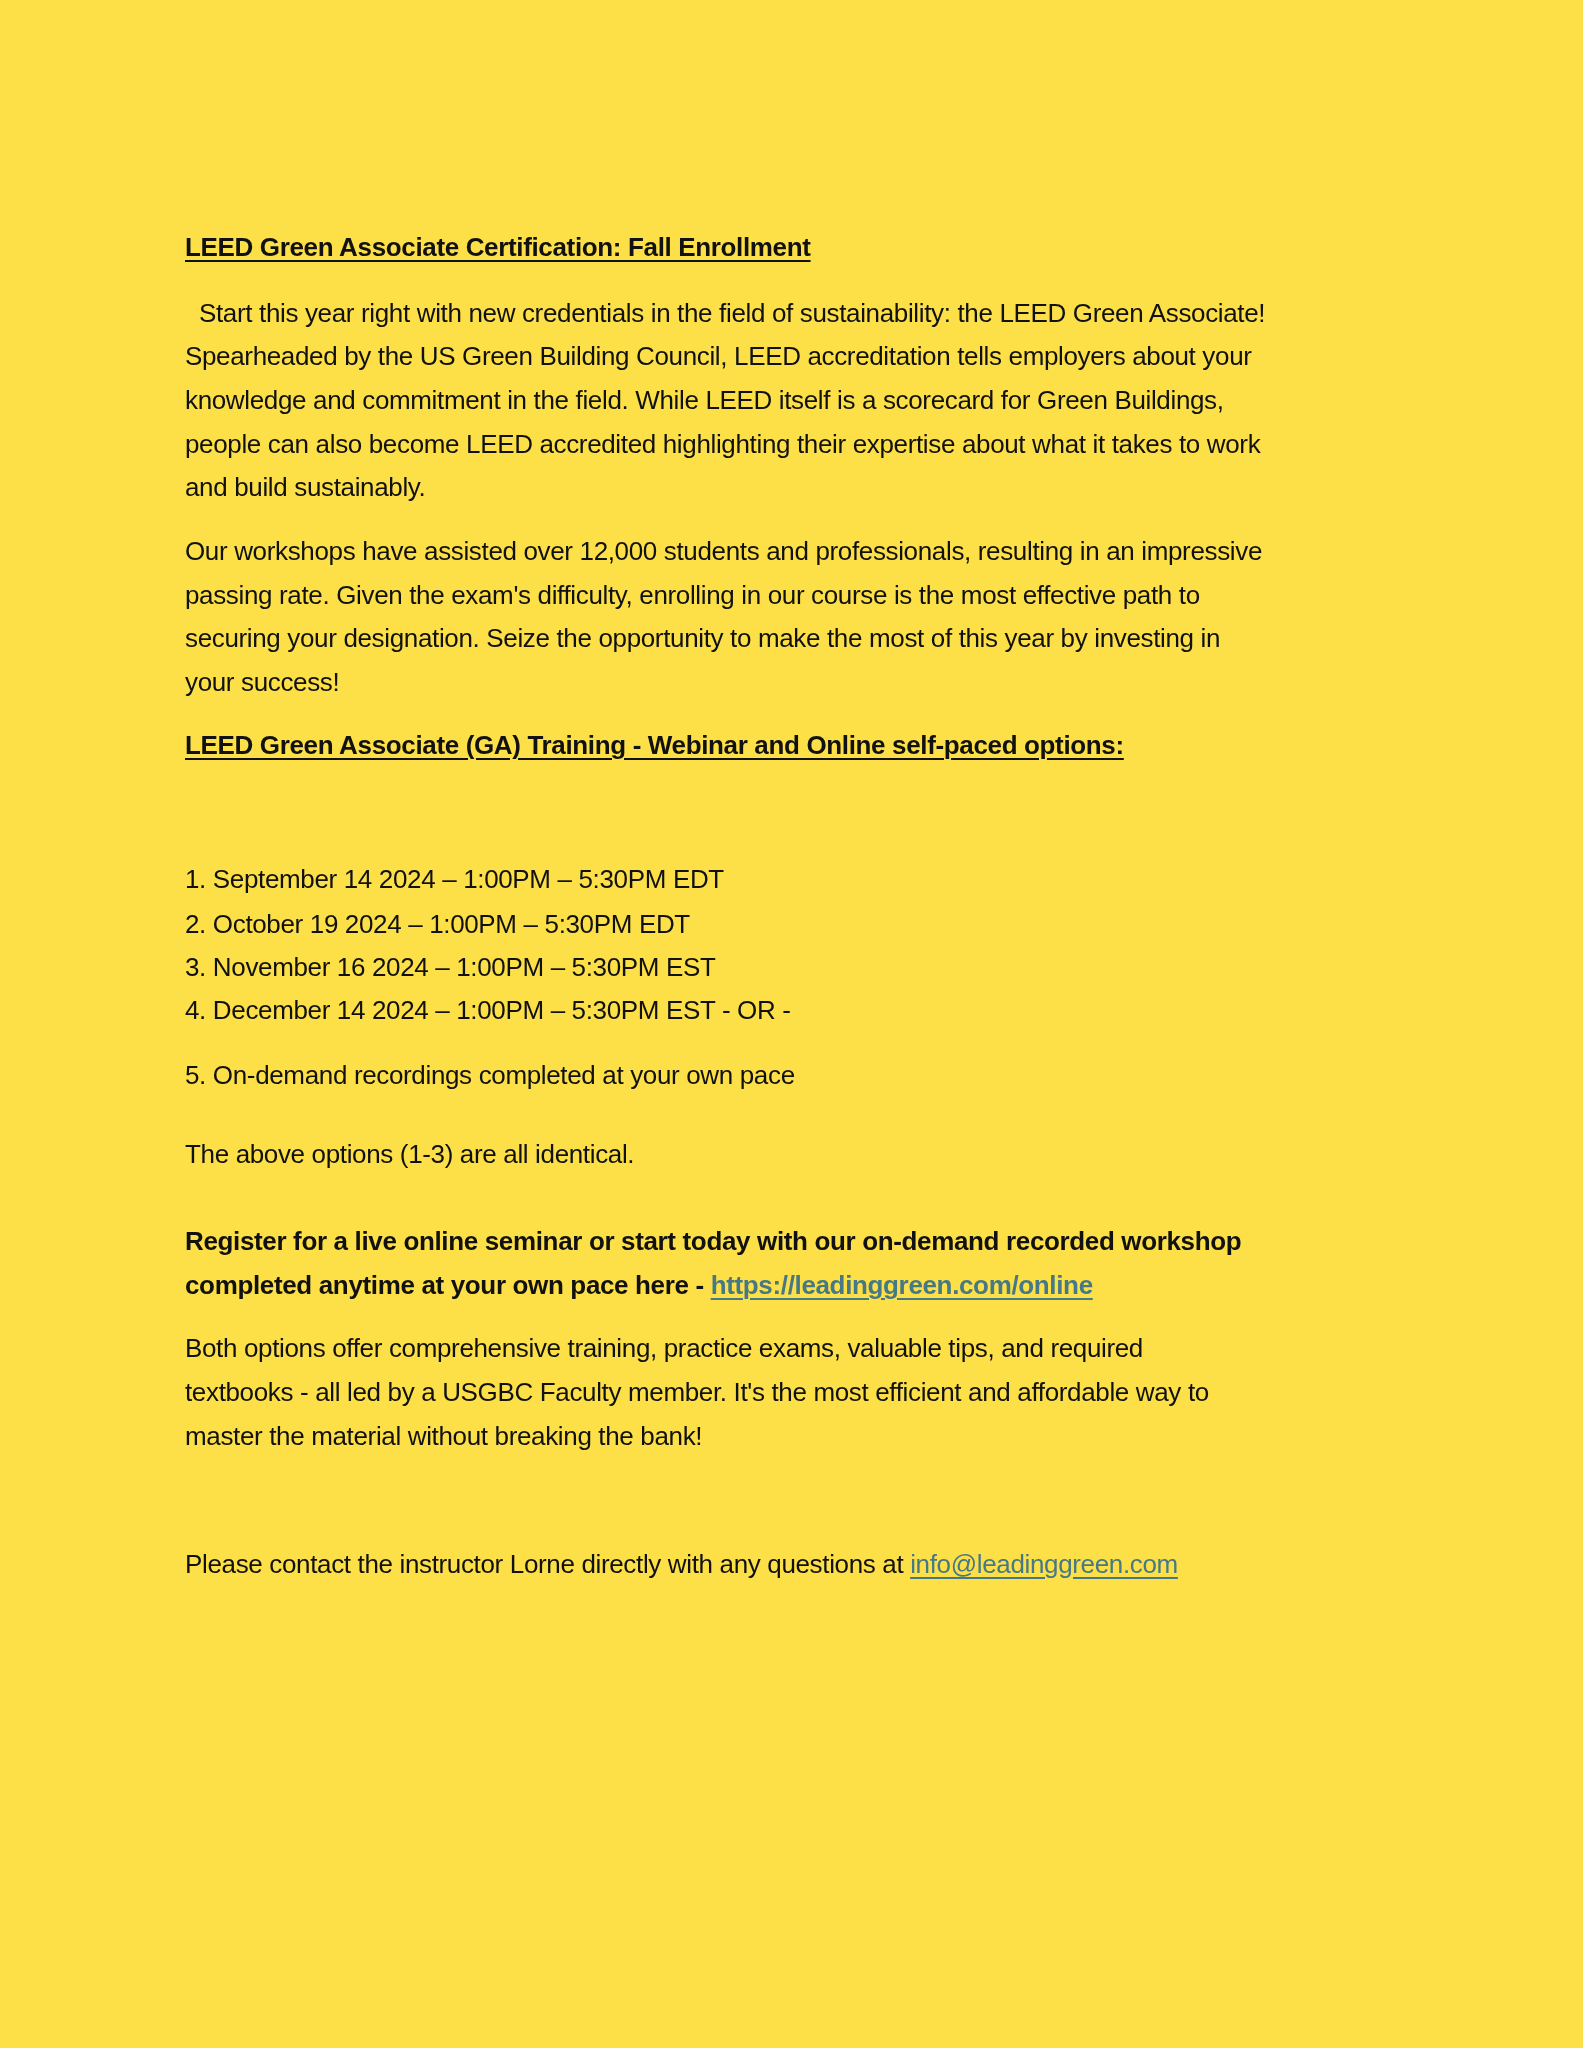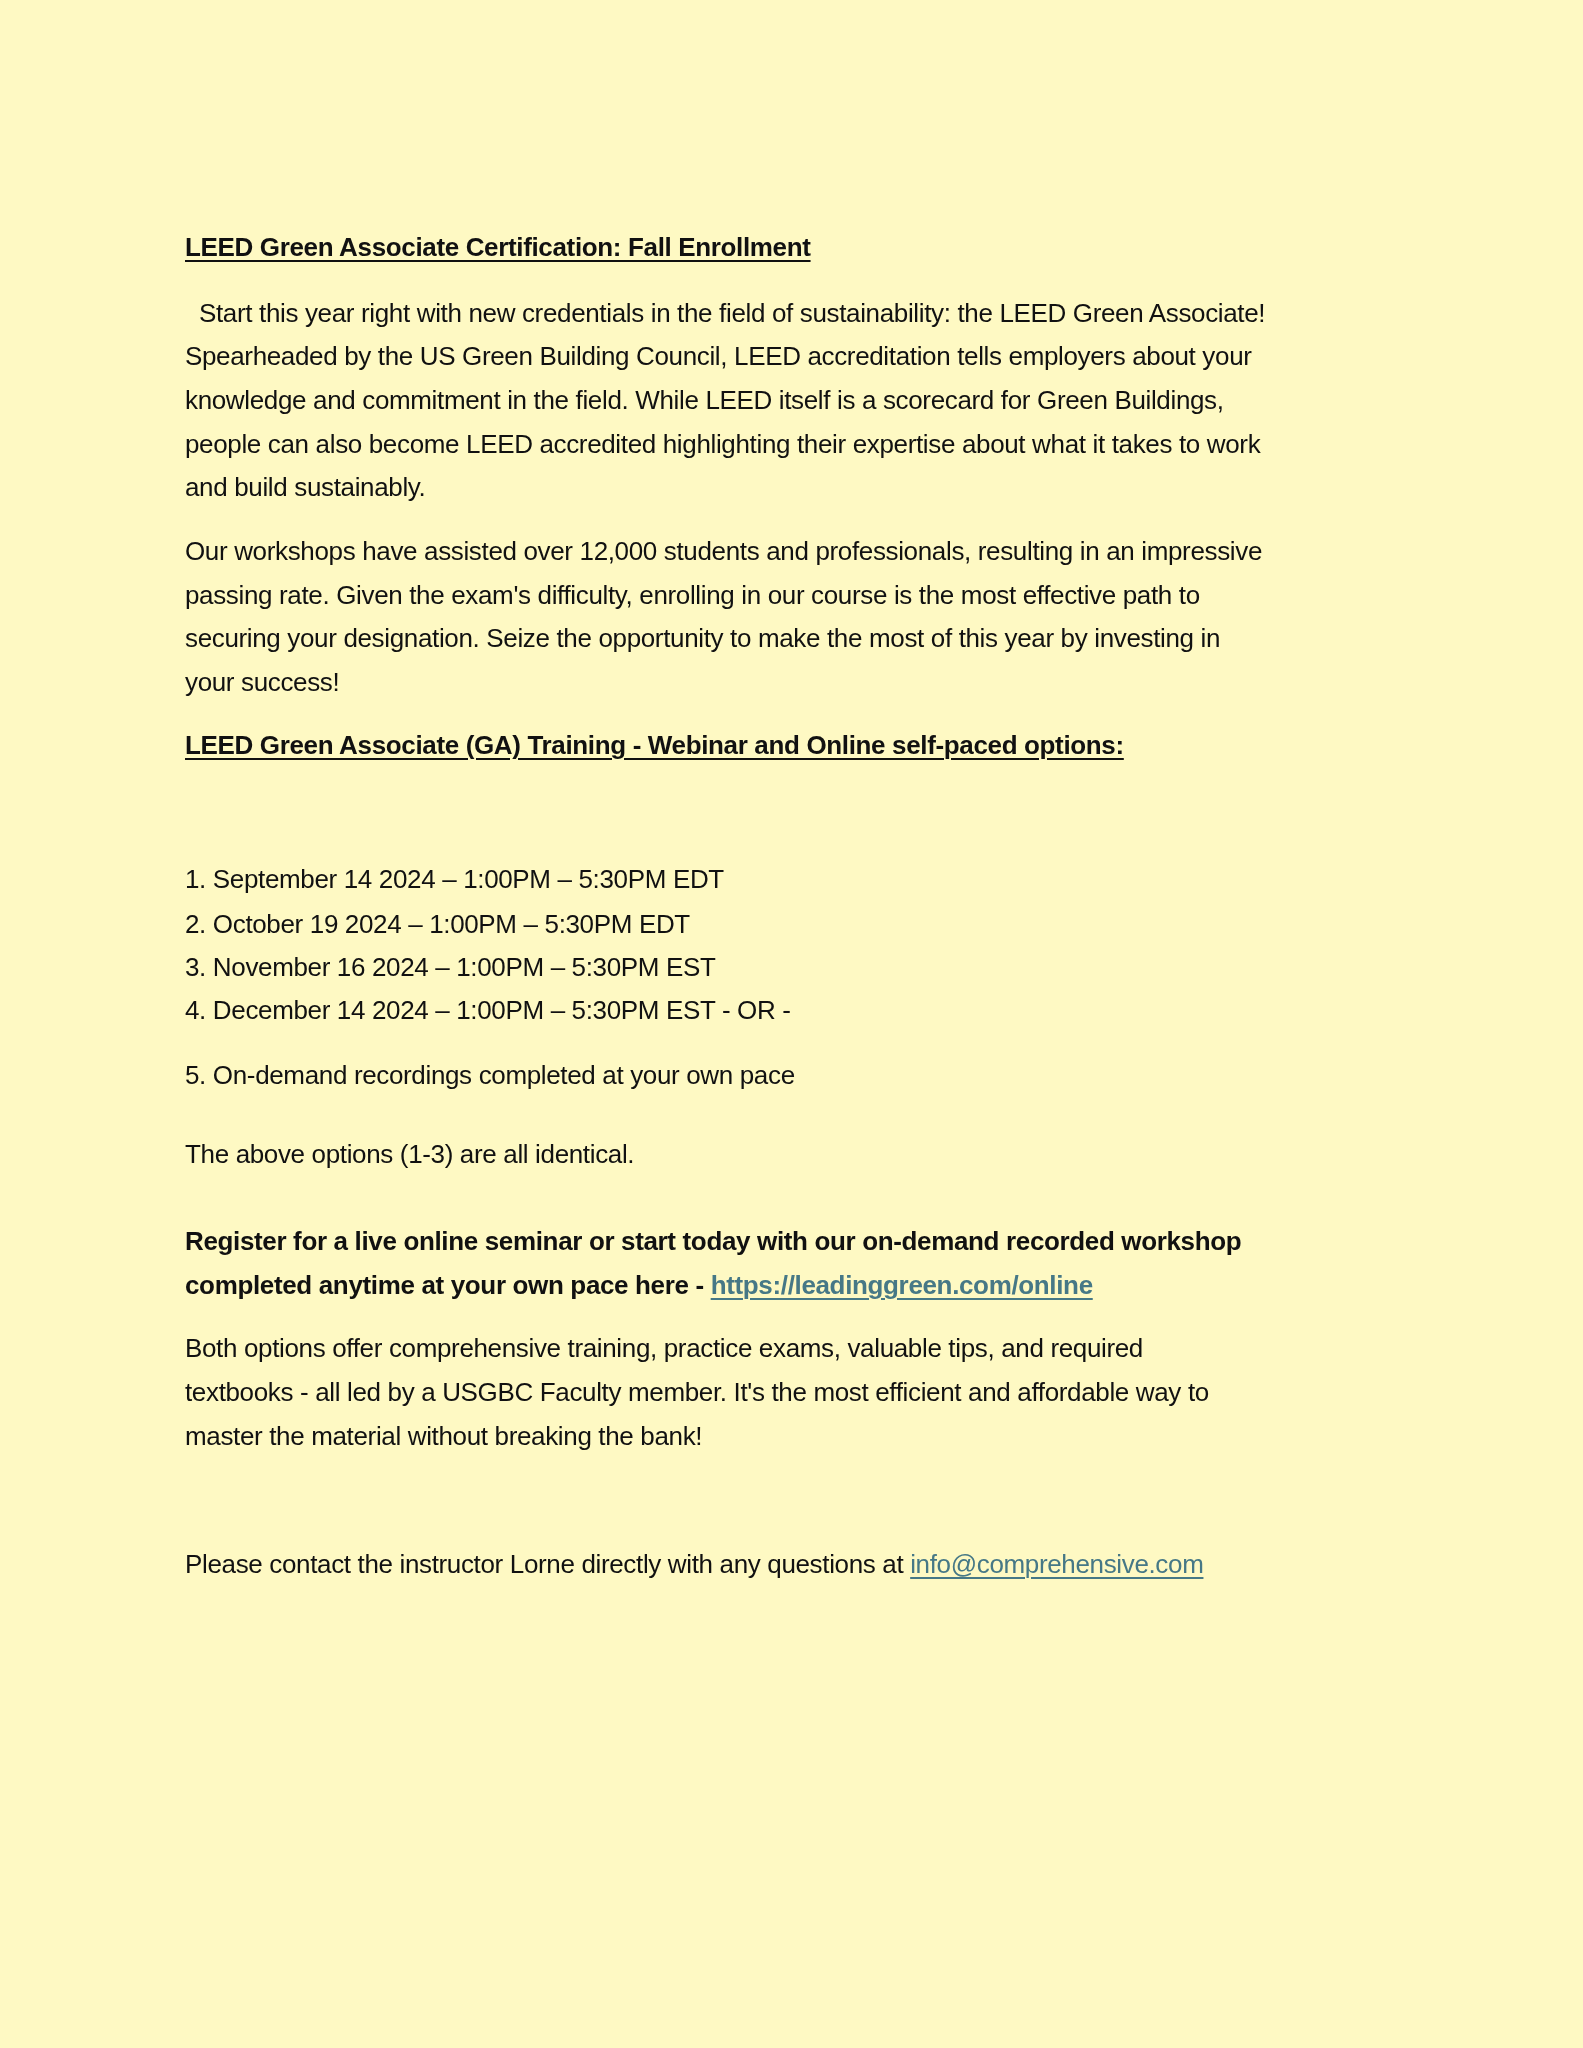--- a/index.html
+++ b/index.html
@@ -13,21 +13,21 @@
       position: relative;
       overflow: hidden;
       font-family: "Liberation Sans", sans-serif;
       color: #111111;
     }
     .page {
       position: absolute;
       left: 0; top: 0;
       width: 1583px;
       height: 2048px;
-      background: #fef9c3;
+      background: #fde047;
     }
     .line {
       position: absolute;
       left: 185px;
       white-space: nowrap;
       font-size: 26px;
       letter-spacing: -0.35px;
       line-height: 30px;
       height: 30px;
     }
@@ -84,16 +84,16 @@
   </div>
 
   <div>
     <div class="line" style="top:1333px;">Both options offer comprehensive training, practice exams, valuable tips, and required</div>
     <div class="line" style="top:1377px;text-align:right;">textbooks - all led by a USGBC Faculty member. It's the most efficient and affordable way to</div>
     <div class="line" style="top:1421px;">master the material without breaking the bank!</div>
   </div>
 
 
   <div class="line" style="top:1549px;">
-    <span>Please contact the instructor Lorne directly with any questions at </span><a class="link" href="#">info@comprehensive.com</a>
+    <span>Please contact the instructor Lorne directly with any questions at </span><a class="link" href="#">info@leadinggreen.com</a>
   </div>
 
 </div>
 
 </body></html>

